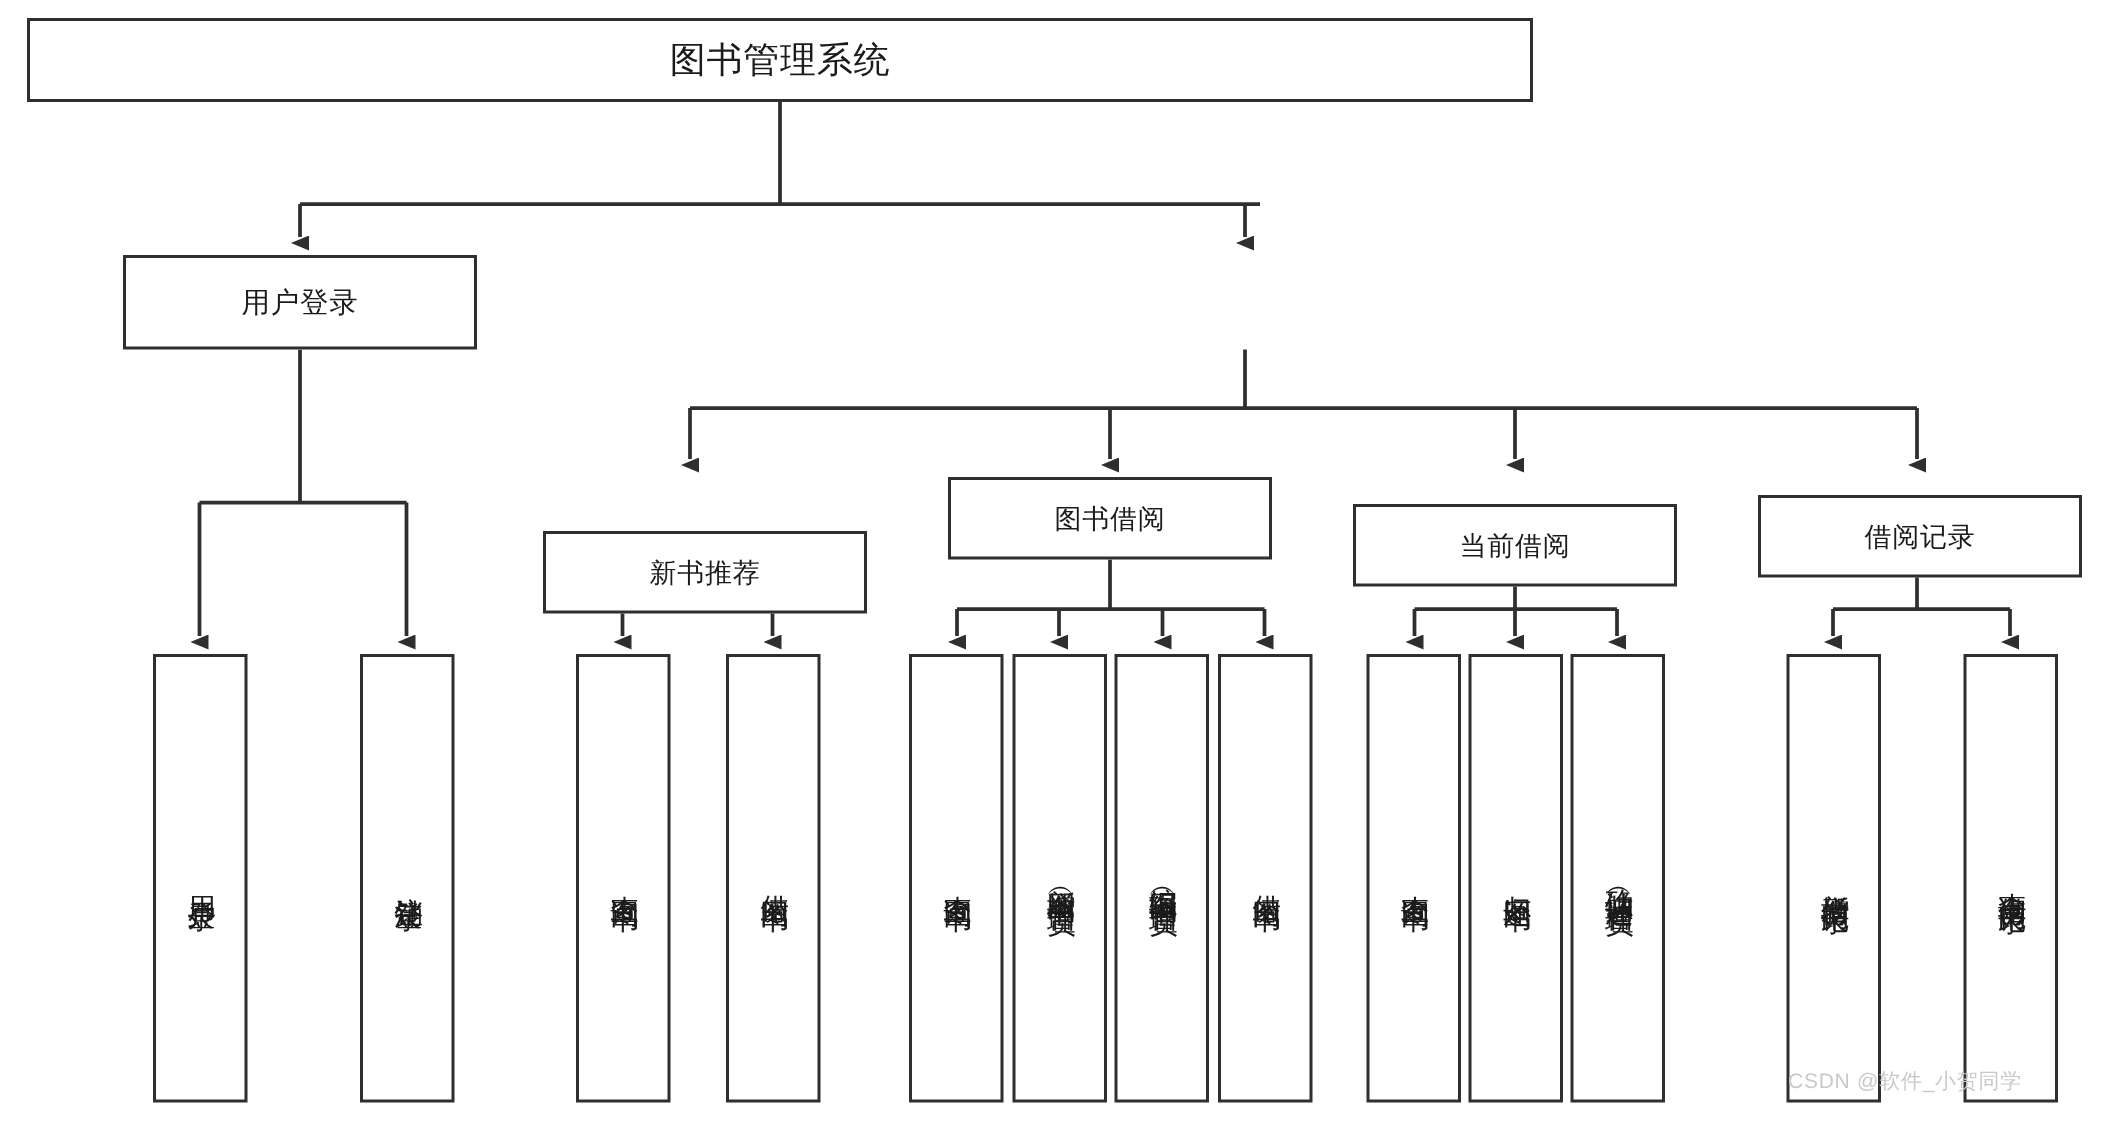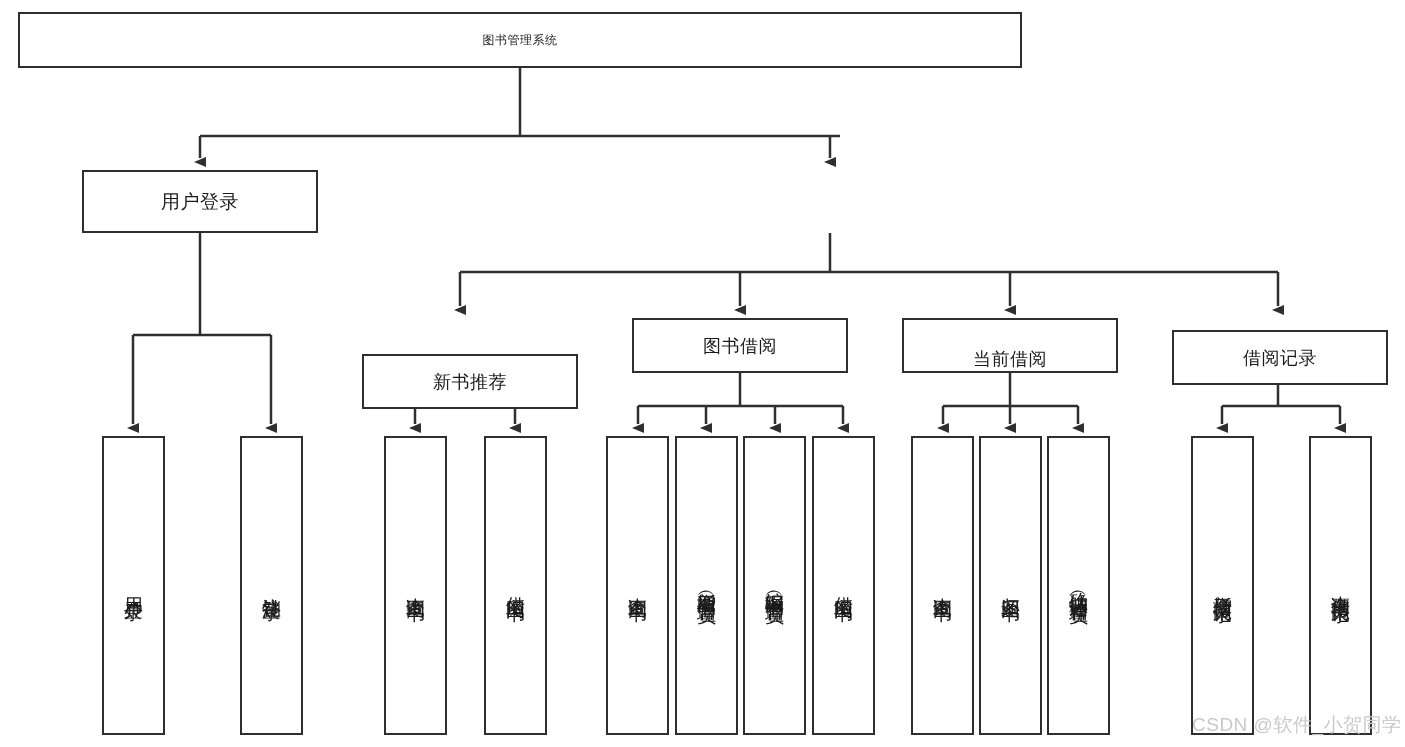--- a/index.html
+++ b/index.html
@@ -18,21 +18,21 @@
     position:absolute;
     box-sizing:border-box;
     background:#ffffff;
     border:2.5px solid #2f2f2f;
     display:flex;
     align-items:center;
     justify-content:center;
     color:#1b1b1b;
     letter-spacing:.5px;
   }
-  .node.root{font-size:12px;}
+  .node.root{font-size:24px;}
   .node.level1{font-size:19px;}
   .node.level2{font-size:18px;}
 
   .node.leaf{
     font-size:19px;
     padding:10px 0;
     align-items:center;
     justify-content:center;
   }
   .node.leaf .vtext{
@@ -41,21 +41,21 @@
     -webkit-text-orientation:upright;
     line-height:1.06;
     letter-spacing:2px;
     white-space:nowrap;
     display:block;
   }
 
   .watermark{
     position:absolute;
     left:1192px;top:712px;
-    font-size:19px;
+    font-size:14px;
     color:#c9c9c9;
     white-space:nowrap;
     letter-spacing:.5px;
   }
 </style>
 </head>
 <body>
 
 <div id="canvas">
 
@@ -117,21 +117,21 @@
   <div class="node level1" style="left:82px;top:170px;width:236px;height:63px;">
     <span>用户登录</span>
   </div>
 
   <div class="node level2" style="left:362px;top:318px;width:216px;height:55px;margin-top:36px;">
     <span>新书推荐</span>
   </div>
   <div class="node level2" style="left:632px;top:318px;width:216px;height:55px;">
     <span>图书借阅</span>
   </div>
-  <div class="node level2" style="left:902px;top:318px;width:216px;height:55px;align-items:flex-end;">
+  <div class="node level2" style="left:902px;top:336px;width:216px;height:55px;">
     <span>当前借阅</span>
   </div>
   <div class="node level2" style="left:1172px;top:330px;width:216px;height:55px;">
     <span>借阅记录</span>
   </div>
 
   <div class="node leaf" style="left:102px;top:436px;width:63px;height:299px;">
     <span class="vtext">用户登录</span>
   </div>
   <div class="node leaf" style="left:240px;top:436px;width:63px;height:299px;">

